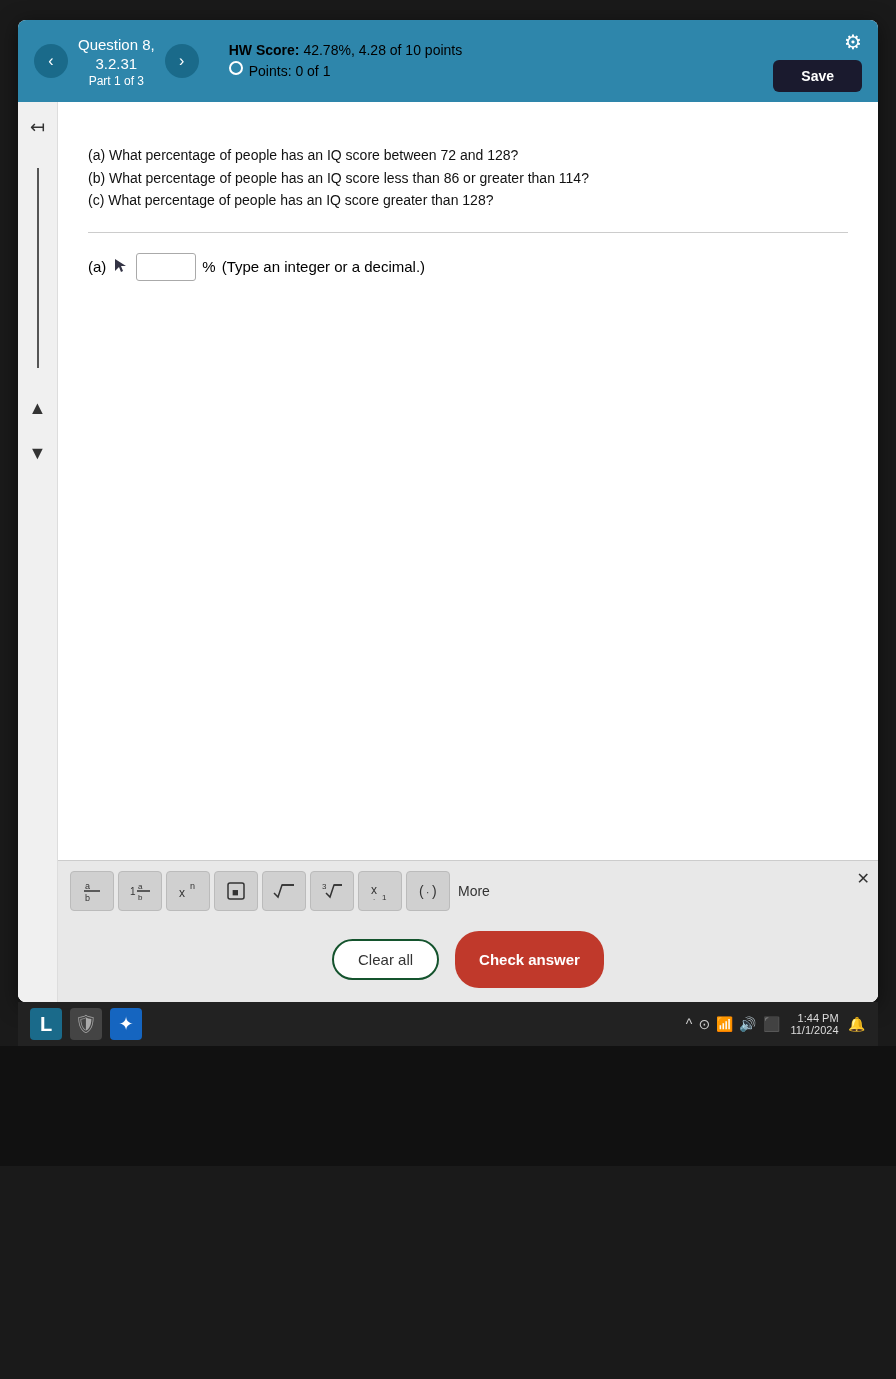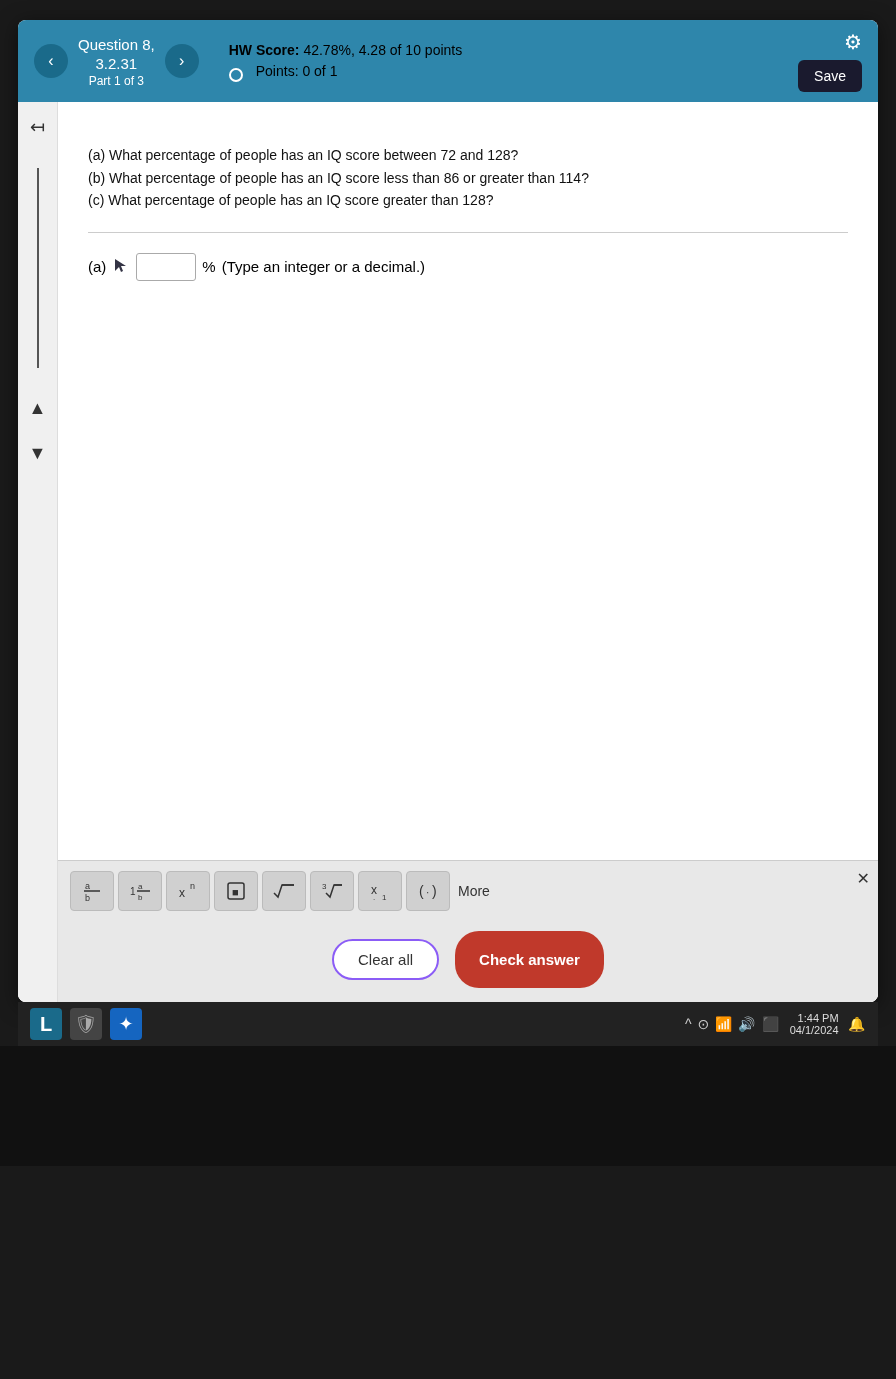--- a/index.html
+++ b/index.html
@@ -61,22 +61,22 @@
     }
     .header-score {
       flex: 1;
       color: #000000;
       font-size: 14px;
       padding-left: 20px;
       line-height: 1.5;
     }
     .header-score .points-row {
       display: flex;
-      align-items: flex-end;
-      gap: 13px;
+      align-items: flex-start;
+      gap: 6px;
     }
     .circle-icon {
       width: 14px;
       height: 14px;
       border: 2px solid white;
       border-radius: 50%;
       display: inline-block;
     }
     .header-right {
       display: flex;
@@ -90,23 +90,23 @@
       border: none;
       color: white;
       font-size: 20px;
       cursor: pointer;
     }
     .save-btn {
       background: #1a1a2e;
       color: white;
       border: none;
       border-radius: 6px;
-      padding: 8px 16px;
-      font-size: 14px;
-      font-weight: normal;
+      padding: 8px 28px;
+      font-size: 14px;
+      font-weight: bold;
       cursor: pointer;
     }
 
     
     .content {
       display: flex;
       background: #fff;
       min-height: 900px;
     }
     .left-sidebar {
@@ -243,21 +243,21 @@
     
     .action-buttons {
       display: flex;
       align-items: center;
       justify-content: center;
       gap: 16px;
       padding: 10px 16px 14px;
     }
     .clear-all-btn {
       background: white;
-      border: 2px solid #8b5cf6;
+      border: 2px solid #14532d;
       border-radius: 24px;
       padding: 10px 24px;
       font-size: 15px;
       cursor: pointer;
       color: #333;
     }
     .check-answer-btn {
       background: #c0392b;
       border: none;
       border-radius: 24px;
@@ -483,19 +483,19 @@
   <div class="taskbar-right">
     <div class="sys-icons">
       <span>^</span>
       <span>⊙</span>
       <span>📶</span>
       <span>🔊</span>
       <span>⬛</span>
     </div>
     <div class="time-date">
       <div>1:44 PM</div>
-      <div>04/1/2024</div>
+      <div>11/1/2024</div>
     </div>
     <span class="notif-icon">🔔</span>
   </div>
 </div>
 
 <div class="bottom-dark"></div>
 
 </body></html>

